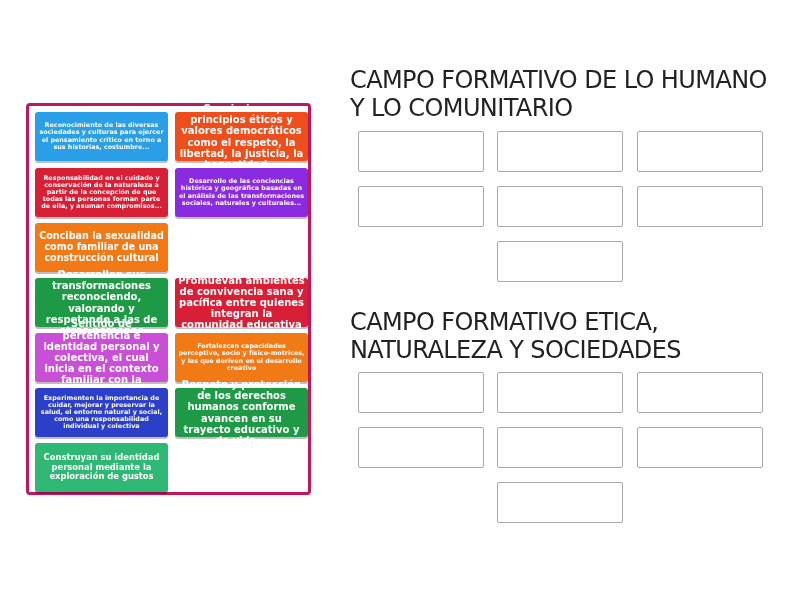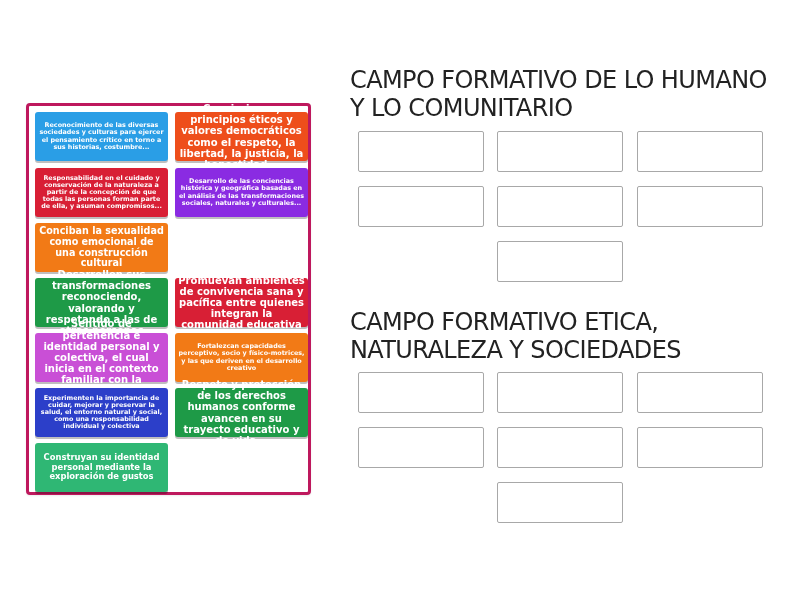--- a/index.html
+++ b/index.html
@@ -34,21 +34,21 @@
   <div class="card fs7" style="left:146px;top:6px;background:#ee4e1b">
       <span>Convicciones, principios éticos y valores democráticos como el respeto, la libertad, la justicia, la honestidad...</span>
     </div>
   <div class="card fs6" style="left:6px;top:62px;background:#d81f35">
       <span>Responsabilidad en el cuidado y conservación de la naturaleza a partir de la concepción de que todas las personas forman parte de ella, y asuman compromisos...</span>
     </div>
   <div class="card fs6" style="left:146px;top:62px;background:#8a2be2">
       <span>Desarrollo de las conciencias histórica y geográfica basadas en el análisis de las transformaciones sociales, naturales y culturales...</span>
     </div>
   <div class="card fs9" style="left:6px;top:117px;background:#f27a16">
-      <span>Conciban la sexualidad como emocional de una construcción cultural</span>
+      <span>Conciban la sexualidad como familiar de una construcción cultural</span>
     </div>
   <div class="card fs7" style="left:6px;top:172px;background:#1e9a47">
       <span>Desarrollen sus transformaciones reconociendo, valorando y respetando a las de otras personas</span>
     </div>
   <div class="card fs7" style="left:146px;top:172px;background:#d81f35">
       <span>Promuevan ambientes de convivencia sana y pacífica entre quienes integran la comunidad educativa</span>
     </div>
   <div class="card fs7" style="left:6px;top:227px;background:#c94fd6">
       <span>Sentido de pertenencia e identidad personal y colectiva, el cual inicia en el contexto familiar con la lengua...</span>
     </div>

